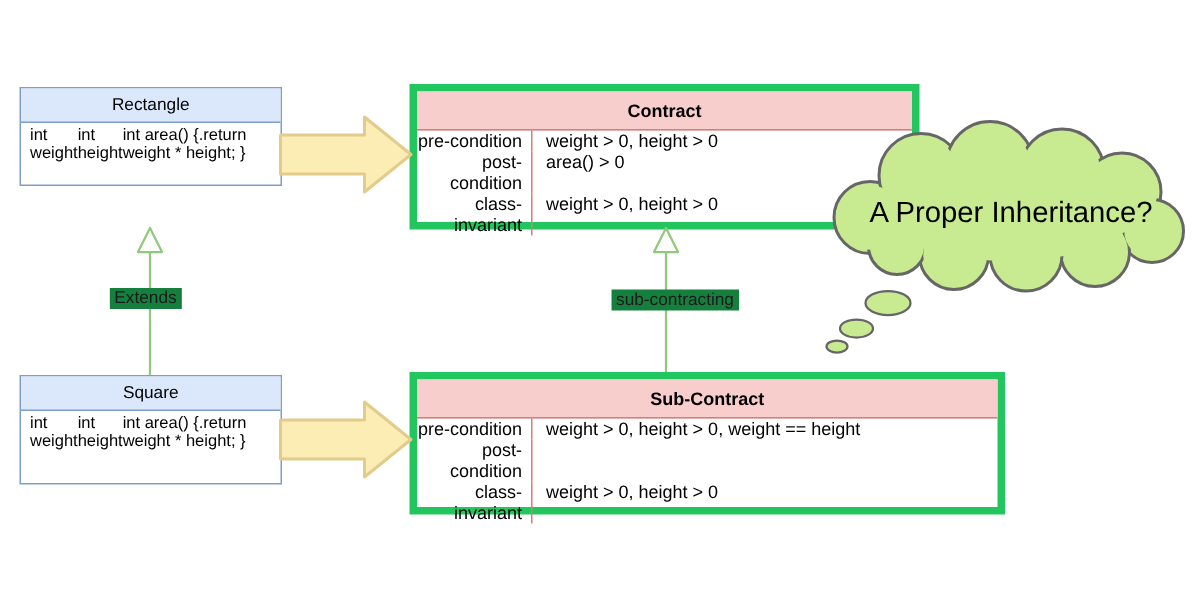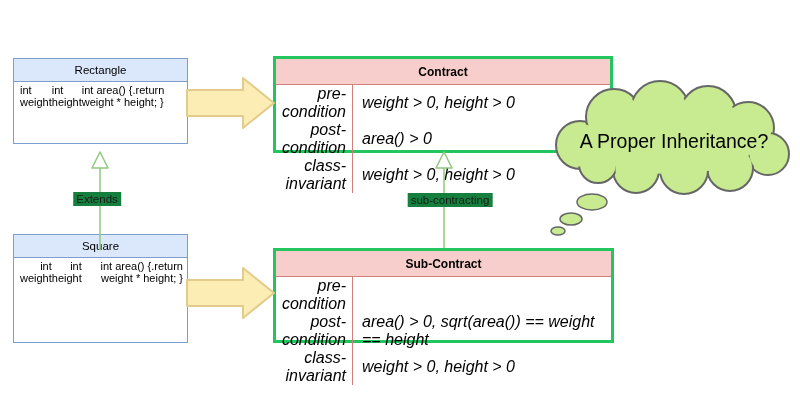--- a/index.html
+++ b/index.html
@@ -2,51 +2,51 @@
 <html><head>
 <meta charset="utf-8">
 <style>
   html,body{margin:0;padding:0;background:#ffffff;}
   #canvas{
     position:relative;width:800px;height:400px;background:#ffffff;overflow:hidden;
     font-family:"Liberation Sans", sans-serif;color:#000;
   }
   
   .class-box{
-    position:absolute;width:175px;height:86px;background:#ffffff;
+    position:absolute;width:175px;height:66px;background:#ffffff;
     border:1px solid #7d9ecb;box-sizing:border-box;display:flex;flex-direction:column;
   }
   .class-box .hdr{
     height:22px;flex:0 0 22px;background:#dbe8fc;border-bottom:1px solid #7d9ecb;
     display:flex;align-items:center;justify-content:center;font-size:11.5px;
   }
   .class-box .body{
     flex:1;display:flex;flex-direction:row;justify-content:space-around;
     padding:2px 4px 2px 6px;font-size:11px;
   }
   #rectangle-box{left:13px;top:58px;}
-  #square-box{left:13px;top:234px;height:109px;text-align:right;}
+  #square-box{left:13px;top:250px;height:73px;}
   
   .contract-table{
-    position:absolute;background:#ffffff;border:3px solid #22c55e;box-sizing:border-box;
+    position:absolute;background:#ffffff;border:5px solid #22c55e;box-sizing:border-box;
     display:flex;flex-direction:column;
   }
   .contract-table .hdr{
     flex:0 0 25px;background:#f8cecc;border-bottom:1px solid #d07f7a;
     display:flex;align-items:center;justify-content:center;font-size:12px;font-weight:bold;
   }
   .contract-table .body{flex:1;display:flex;flex-direction:column;}
-  .contract-table .crow{flex:1;display:flex;align-items:center;font-size:16px;font-style:italic;}
+  .contract-table .crow{flex:1;display:flex;font-size:12px;}
   .contract-table .clabel{
     flex:0 0 70px;text-align:right;padding-right:6px;align-self:stretch;
     display:flex;align-items:center;justify-content:flex-end;border-right:1px solid #d07f7a;
   }
   .contract-table .cvalue{padding-left:9px;}
   #contract-table{left:273px;top:56px;width:340px;height:97px;}
-  #subcontract-table{left:273px;top:248px;width:341px;height:95px;}
+  #subcontract-table{left:273px;top:248px;width:397px;height:95px;}
   
   .edge-label{
     position:absolute;background:#15803d;padding:1px 3px;font-size:11.5px;color:#1a1a1a;
     transform:translateX(-50%);white-space:nowrap;
   }
   #extends-label{left:97px;top:192px;}
   #subcontracting-label{left:450px;top:193px;}
   
   .abs{position:absolute;}
   svg{display:block;overflow:visible;}
@@ -90,24 +90,24 @@
         <div class="cvalue">weight &gt; 0, height &gt; 0</div>
       </div>
     </div>
   </div>
 
   <div class="contract-table" id="subcontract-table">
     <div class="hdr">Sub-Contract</div>
     <div class="body">
       <div class="crow">
         <div class="clabel">pre-condition</div>
+        <div class="cvalue">weight &gt; 0, height &gt; 0, weight == height</div>
       </div>
       <div class="crow">
         <div class="clabel">post-condition</div>
-        <div class="cvalue">area() &gt; 0, sqrt(area()) == weight == height</div>
       </div>
       <div class="crow">
         <div class="clabel">class-invariant</div>
         <div class="cvalue">weight &gt; 0, height &gt; 0</div>
       </div>
     </div>
   </div>
 
   <svg class="abs" style="left:186px;top:76px;" width="90" height="54" viewBox="0 0 90 54">
     <polygon points="1,14 57,14 57,2 88,27 57,52 57,40 1,40" fill="#fbedb4" stroke="#e3cc8b" stroke-width="2" stroke-linejoin="round"></polygon>

